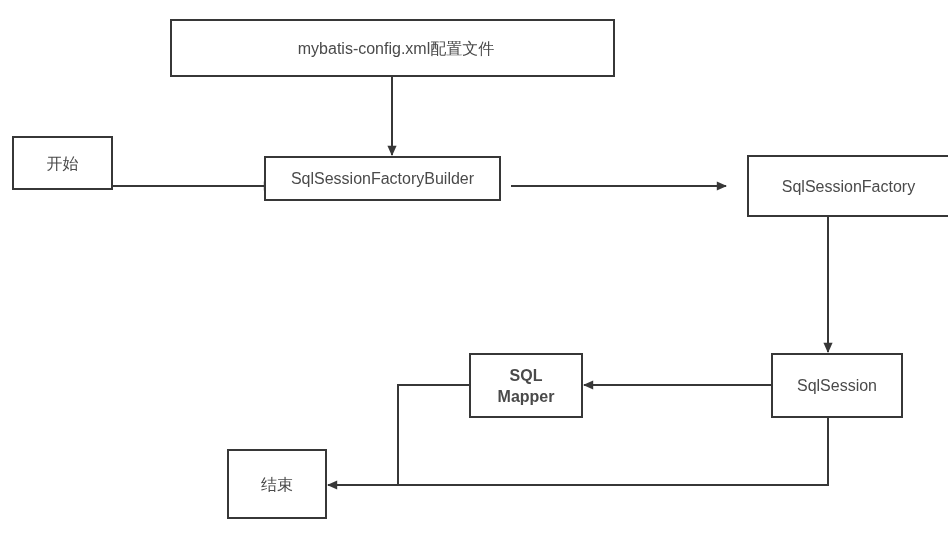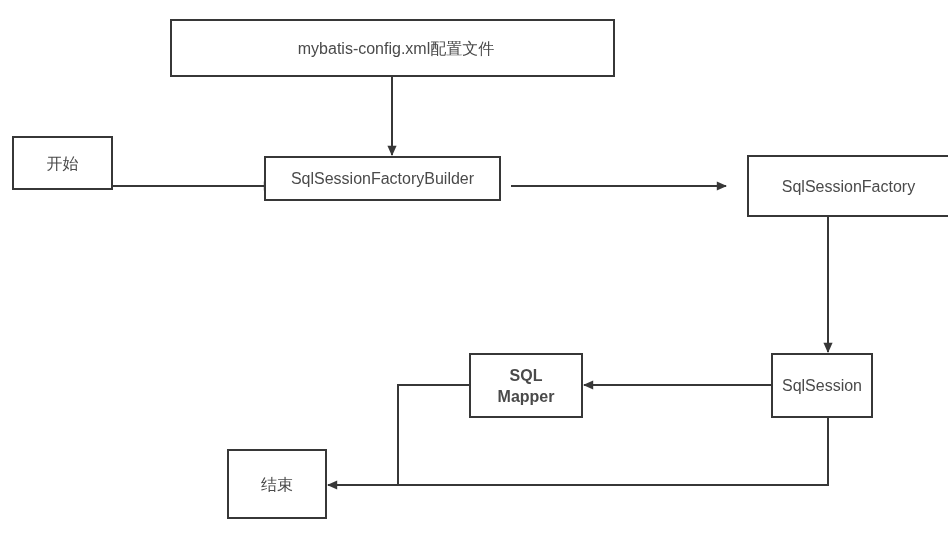--- a/index.html
+++ b/index.html
@@ -60,21 +60,21 @@
     </div>
     <div class="node" style="left: 12px; top: 136px; width: 101px; height: 54px;">
       <div>开始</div>
     </div>
     <div class="node" style="left: 264px; top: 156px; width: 237px; height: 45px;">
       <div>SqlSessionFactoryBuilder</div>
     </div>
     <div class="node" style="left: 747px; top: 155px; width: 203px; height: 62px;">
       <div>SqlSessionFactory</div>
     </div>
-    <div class="node" style="left: 771px; top: 353px; width: 102px; height: 65px;">
+    <div class="node" style="left: 771px; top: 353px; width: 132px; height: 65px;">
       <div>SqlSession</div>
     </div>
     <div class="node" style="left: 469px; top: 353px; width: 114px; height: 65px; font-weight: bold;">
       <div>SQL</div>
       <div>Mapper</div>
     </div>
     <div class="node" style="left: 227px; top: 449px; width: 100px; height: 70px;">
       <div>结束</div>
     </div>
   </div>

